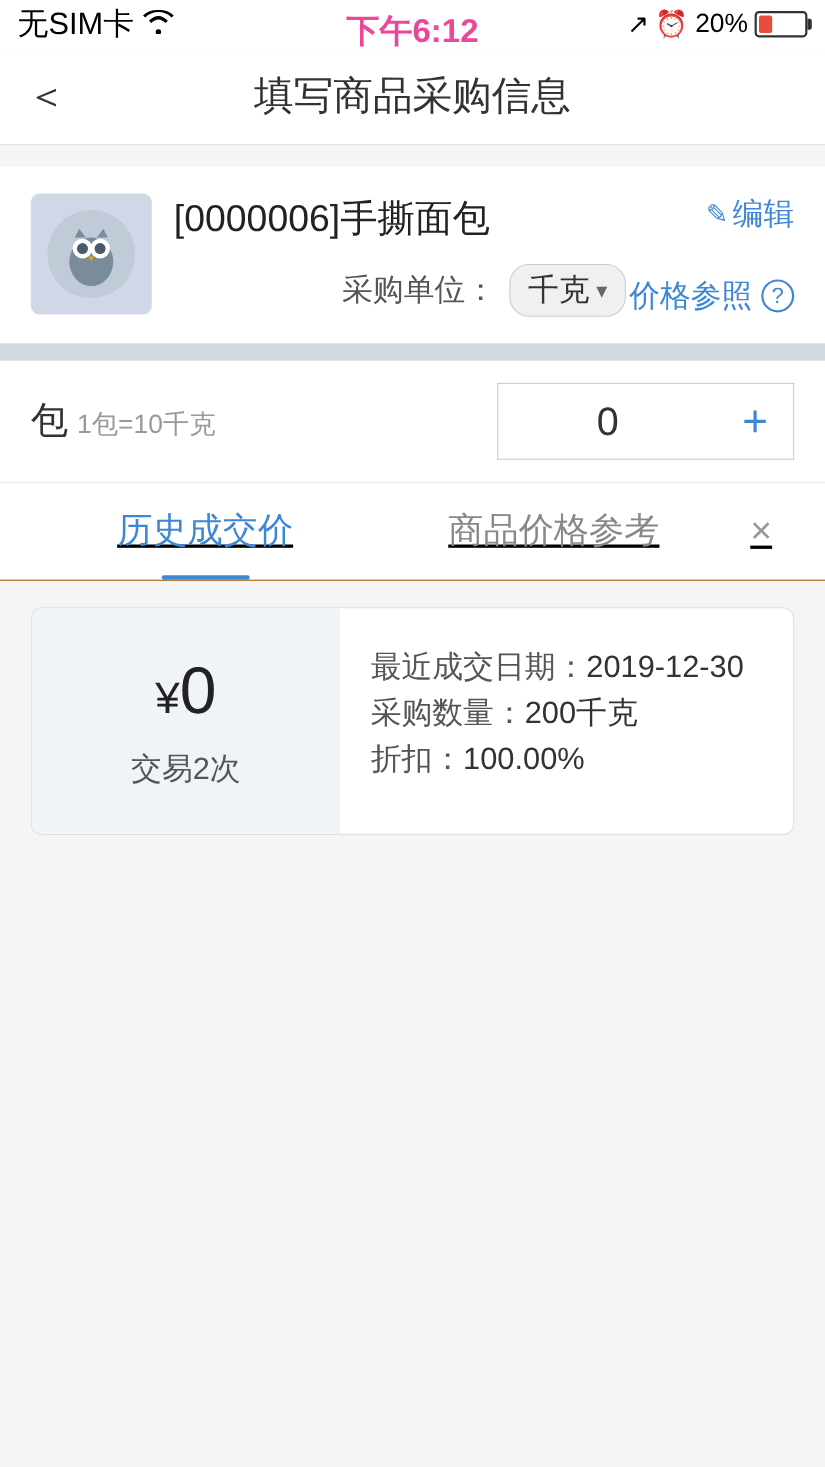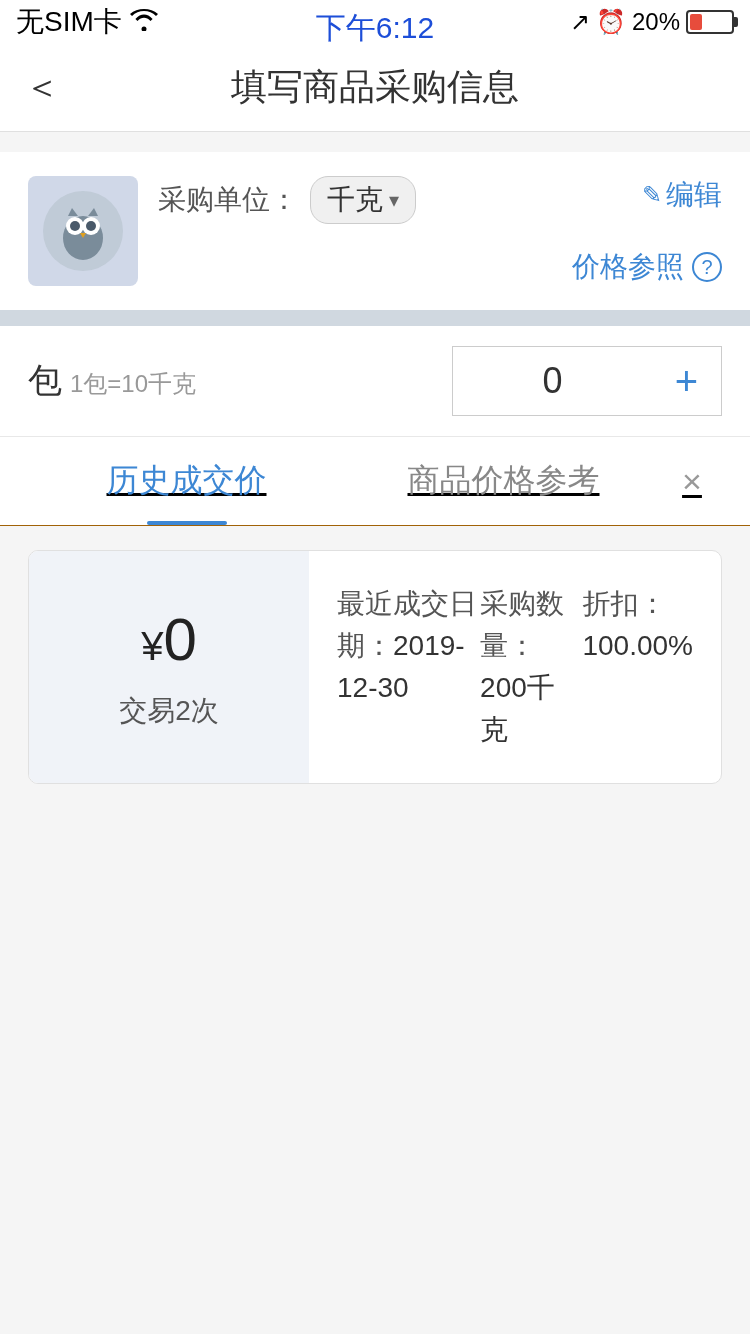--- a/index.html
+++ b/index.html
@@ -25,22 +25,22 @@
     }
     .status-left {
       display: flex;
       align-items: center;
       gap: 8px;
       font-size: 28px;
       color: #000;
     }
     .status-center {
       font-size: 30px;
-      color: #1d4ed8;
-      font-weight: 400;
+      color: #ec4899;
+      font-weight: 700;
       position: absolute;
       left: 50%;
       transform: translateX(-50%);
       top: 8px;
     }
     .status-right {
       display: flex;
       align-items: center;
       gap: 6px;
       font-size: 24px;
@@ -124,20 +124,21 @@
     .product-name {
       font-size: 34px;
       color: #222;
       font-weight: 500;
       margin-bottom: 18px;
     }
     .product-unit-row {
       display: flex;
       align-items: center;
       gap: 12px;
+      justify-content: center;
     }
     .unit-label {
       font-size: 28px;
       color: #555;
     }
     .unit-selector {
       background: #f0f0f0;
       border: 1px solid #ccc;
       border-radius: 18px;
       padding: 4px 16px;
@@ -317,20 +318,21 @@
     }
     .transaction-count {
       font-size: 28px;
       color: #555;
       margin-top: 18px;
     }
     .card-right {
       flex: 1;
       padding: 32px 28px;
       display: flex;
+      flex-direction: column;
       gap: 0;
     }
     .detail-row {
       font-size: 28px;
       color: #333;
       line-height: 1.5;
     }
     .detail-label {
       color: #555;
     }
@@ -385,20 +387,21 @@
       <circle cx="37" cy="40" r="5" fill="#4a5a6a"></circle>
       <circle cx="53" cy="40" r="5" fill="#4a5a6a"></circle>
 
       <path d="M42 47 L45 52 L48 47 Z" fill="#e0a020"></path>
 
       <path d="M30 30 L34 22 L40 30 Z" fill="#7a8c9a"></path>
       <path d="M60 30 L56 22 L50 30 Z" fill="#7a8c9a"></path>
     </svg>
   </div>
   <div class="product-info">
+    <div class="product-name">[0000006]手撕面包</div>
     <div class="product-unit-row">
       <span class="unit-label">采购单位：</span>
       <div class="unit-selector">
         <span>千克</span>
         <span class="unit-dropdown-arrow">▾</span>
       </div>
     </div>
   </div>
   <div class="edit-link">
     <span style="font-size:24px;">✎</span>

